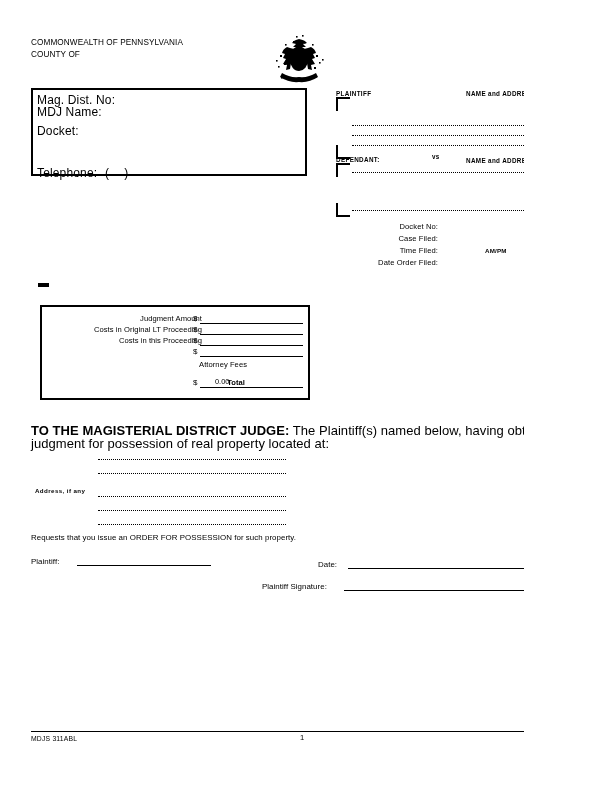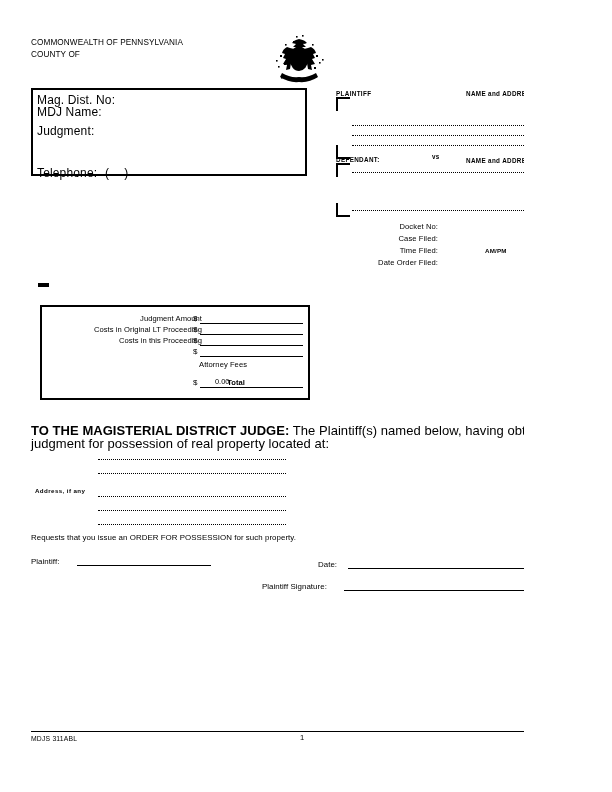--- a/index.html
+++ b/index.html
@@ -237,21 +237,21 @@
           <rect x="13" y="44" width="1.6" height="1.6"></rect>
         <rect x="47" y="43" width="1.6" height="1.6"></rect>
       </g>
     </svg>
   </div>
 
 
   <div class="abs" id="mdj-box"></div>
   <div class="abs mdj-label" id="mdj-dist">Mag. Dist. No:</div>
   <div class="abs mdj-label" id="mdj-name">MDJ Name:</div>
-  <div class="abs mdj-label" id="mdj-address">Judgment:</div>
+  <div class="abs mdj-label" id="mdj-address">Docket:</div>
   <div class="abs mdj-label" id="mdj-phone">Telephone:</div>
   <div class="abs mdj-label" id="mdj-phone-parens">(        )</div>
 
   <div class="abs party-label" style="left:336px; top:90px;">PLAINTIFF</div>
   <div class="abs party-label" style="left:466px; top:90px;">NAME and ADDRESS</div>
 
   <div class="abs brk brk-tl" style="left:336px; top:97px;"></div>
   <div class="abs brk brk-tr" style="left:563px; top:97px;"></div>
   <div class="abs brk brk-bl" style="left:336px; top:145px;"></div>
   <div class="abs brk brk-br" style="left:563px; top:145px;"></div>

